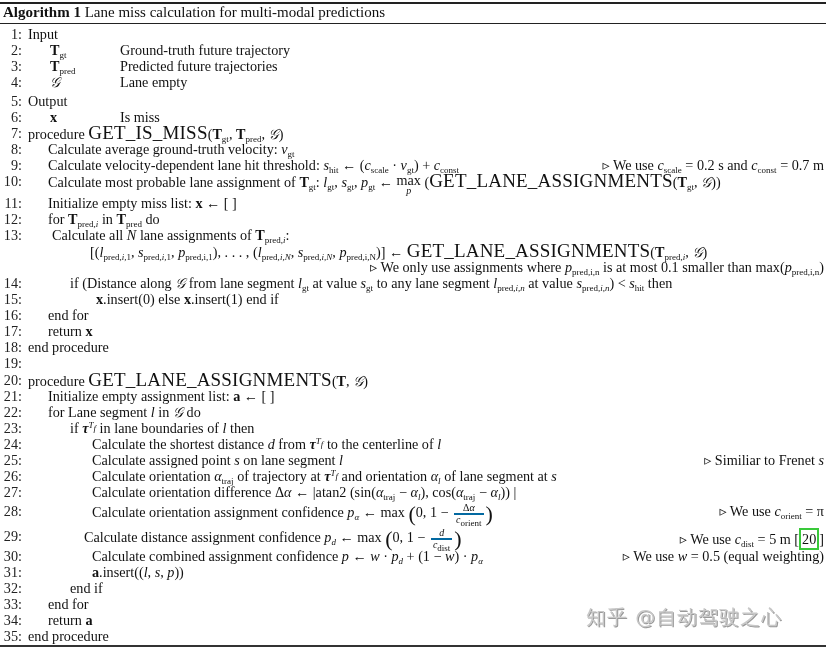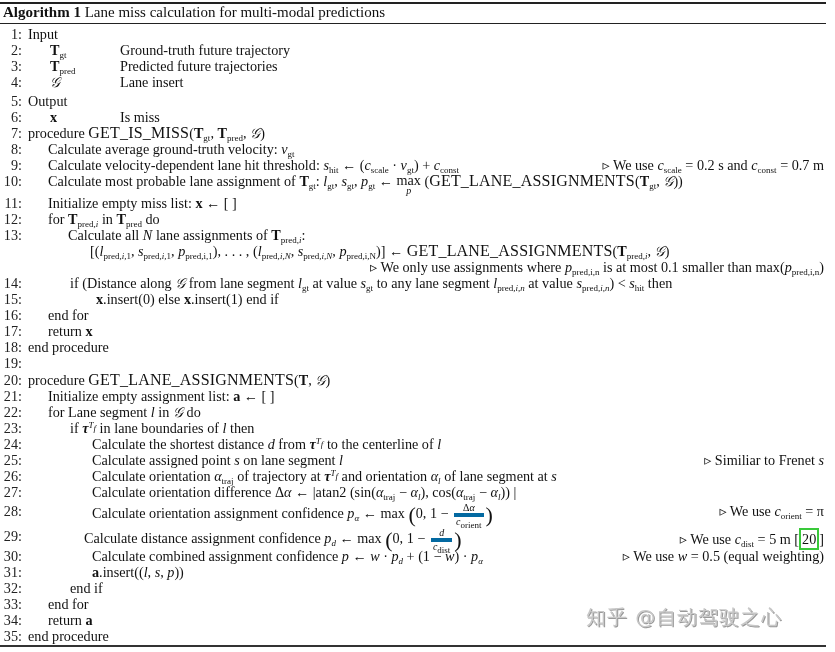--- a/index.html
+++ b/index.html
@@ -9,27 +9,27 @@
   .rule-top { position: absolute; left: 0; top: 2px; width: 826px; height: 2px; background: #222; }
   .rule-mid { position: absolute; left: 0; top: 23px; width: 826px; height: 1px; background: #222; }
   .rule-bot { position: absolute; left: 0; top: 645px; width: 826px; height: 2px; background: #333; }
   .caption { position: absolute; left: 3px; top: 4px; font-size: 15px; white-space: nowrap; }
   .caption b { font-weight: bold; }
   .line { position: absolute; left: 0; width: 826px; font-size: 14.2px; white-space: nowrap; line-height: 16px; }
   .ln { position: absolute; left: 0; width: 22px; text-align: right; color: #222; }
   .body { position: absolute; }
   .cm { position: absolute; right: 2px; padding-left: 32px; }
   .kw { font-weight: normal; }
-  .sc { font-variant: small-caps; font-size: 16px; letter-spacing: 0.2px; }
+  .sc { font-variant: small-caps; font-size: 19px; letter-spacing: 0.2px; }
   .it { font-style: italic; }
   .bf { font-weight: bold; }
   sub { font-size: 9px; vertical-align: -3px; line-height: 0; }
   sup { font-size: 9px; vertical-align: 5px; line-height: 0; margin-top: 12px; }
   .frac { display: inline-block; vertical-align: middle; text-align: center; font-size: 10px; line-height: 10px; margin: 0 2px; }
-  .frac .num { display: block; border-bottom: 4px solid #0369a1; padding: 0 2px; }
+  .frac .num { display: block; border-bottom: 2px solid #0369a1; padding: 0 2px; }
   .frac .den { display: block; padding: 0 2px; }
   .big { font-size: 22px; vertical-align: middle; line-height: 0; }
   .under { display: inline-block; text-align: center; vertical-align: top; line-height: 14px; }
   .under .sub2 { display: block; font-size: 10px; font-style: italic; line-height: 8px; }
   .cite { display: inline-block; border: 2px solid #39c93a; padding: 0 1px; line-height: 18px; }
   .watermark { position: absolute; left: 586px; top: 604px; font-family: "DejaVu Sans", sans-serif; font-size: 20px; color: #c8c8c8; letter-spacing: 1px; text-shadow: 1px 1px 0 #9a9a9a; }
 </style>
 </head>
 <body>
 
@@ -54,21 +54,21 @@
 
   <div class="line" style="top:58px">
     <span class="ln">3:</span>
     <span class="body" style="left:50px"><b>T</b><sub>pred</sub></span>
     <span class="body" style="left:120px">Predicted future trajectories</span>
   </div>
 
   <div class="line" style="top:74px">
     <span class="ln">4:</span>
     <span class="body it" style="left:50px">𝒢</span>
-    <span class="body" style="left:120px">Lane insert</span>
+    <span class="body" style="left:120px">Lane empty</span>
   </div>
 
   <div class="line" style="top:93px">
     <span class="ln">5:</span>
     <span class="body kw" style="left:28px">Output</span>
   </div>
 
   <div class="line" style="top:109px">
     <span class="ln">6:</span>
     <span class="body bf" style="left:50px">x</span>
@@ -101,21 +101,21 @@
     <span class="body" style="left:48px"><span>Initialize empty miss list:</span> <b>x</b> ← [ ]</span>
   </div>
 
   <div class="line" style="top:211px">
     <span class="ln">12:</span>
     <span class="body" style="left:48px"><span class="kw">for</span> <b>T</b><sub>pred,<i>i</i></sub> in <b>T</b><sub>pred</sub> <span class="kw">do</span></span>
   </div>
 
   <div class="line" style="top:227px">
     <span class="ln">13:</span>
-    <span class="body" style="left:68px">Calculate all <i>N</i> lane assignments of <b>T</b><sub>pred,<i>i</i></sub>:</span>
+    <span class="body" style="left:52px">Calculate all <i>N</i> lane assignments of <b>T</b><sub>pred,<i>i</i></sub>:</span>
   </div>
   <div class="line" style="top:243px">
     <span class="body" style="left:90px">[(<i>l</i><sub>pred,<i>i</i>,1</sub>, <i>s</i><sub>pred,<i>i</i>,1</sub>, <i>p</i><sub>pred,i,1</sub>), . . . , (<i>l</i><sub>pred,<i>i</i>,<i>N</i></sub>, <i>s</i><sub>pred,<i>i</i>,<i>N</i></sub>, <i>p</i><sub>pred,i,N</sub>)] ← <span class="sc">GET_LANE_ASSIGNMENTS</span>(<b>T</b><sub>pred,<i>i</i></sub>, <i>𝒢</i>)</span>
   </div>
   <div class="line" style="top:259px">
     <span class="cm">▹ We only use assignments where <i>p</i><sub>pred,i,n</sub> is at most 0.1 smaller than max(<i>p</i><sub>pred,i,n</sub>)</span>
   </div>
 
   <div class="line" style="top:275px">
     <span class="ln">14:</span>

